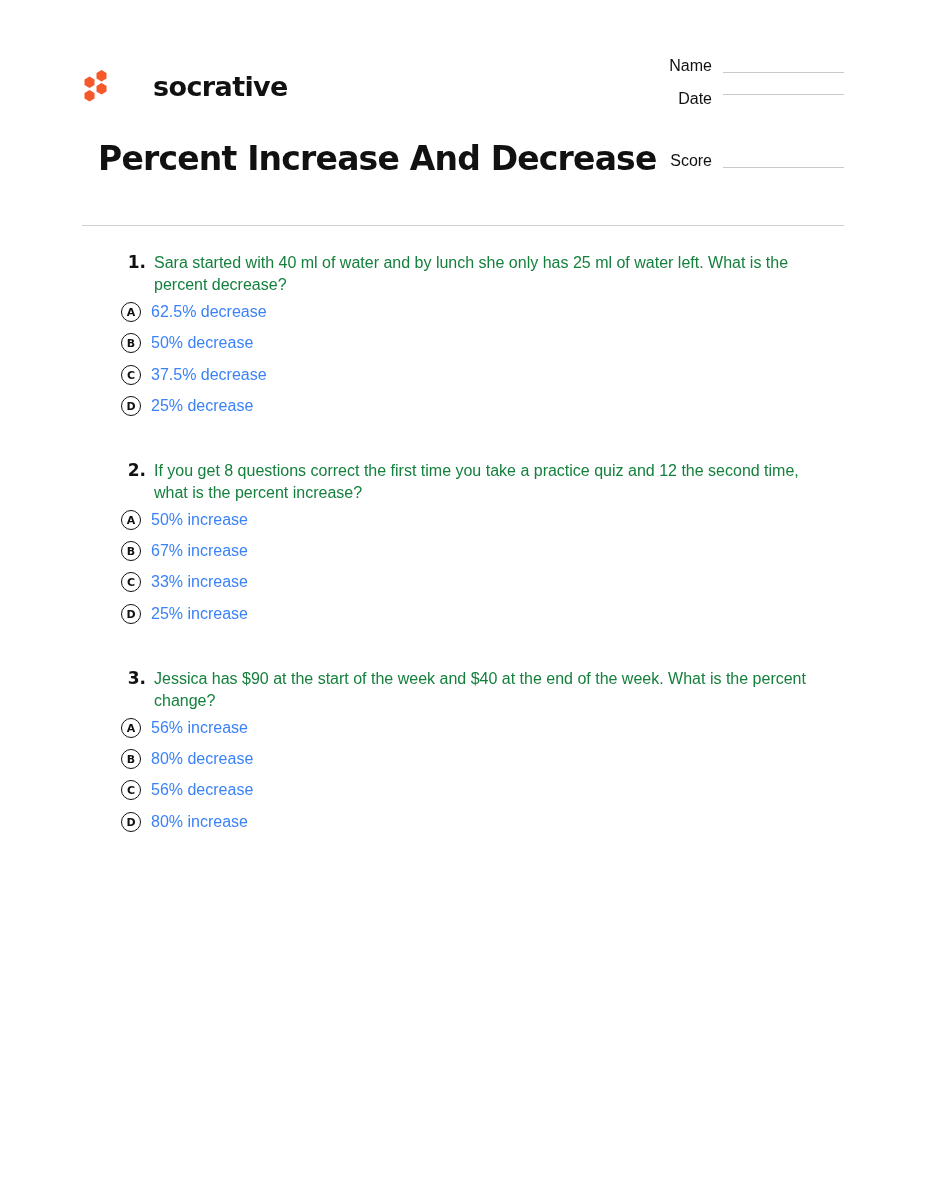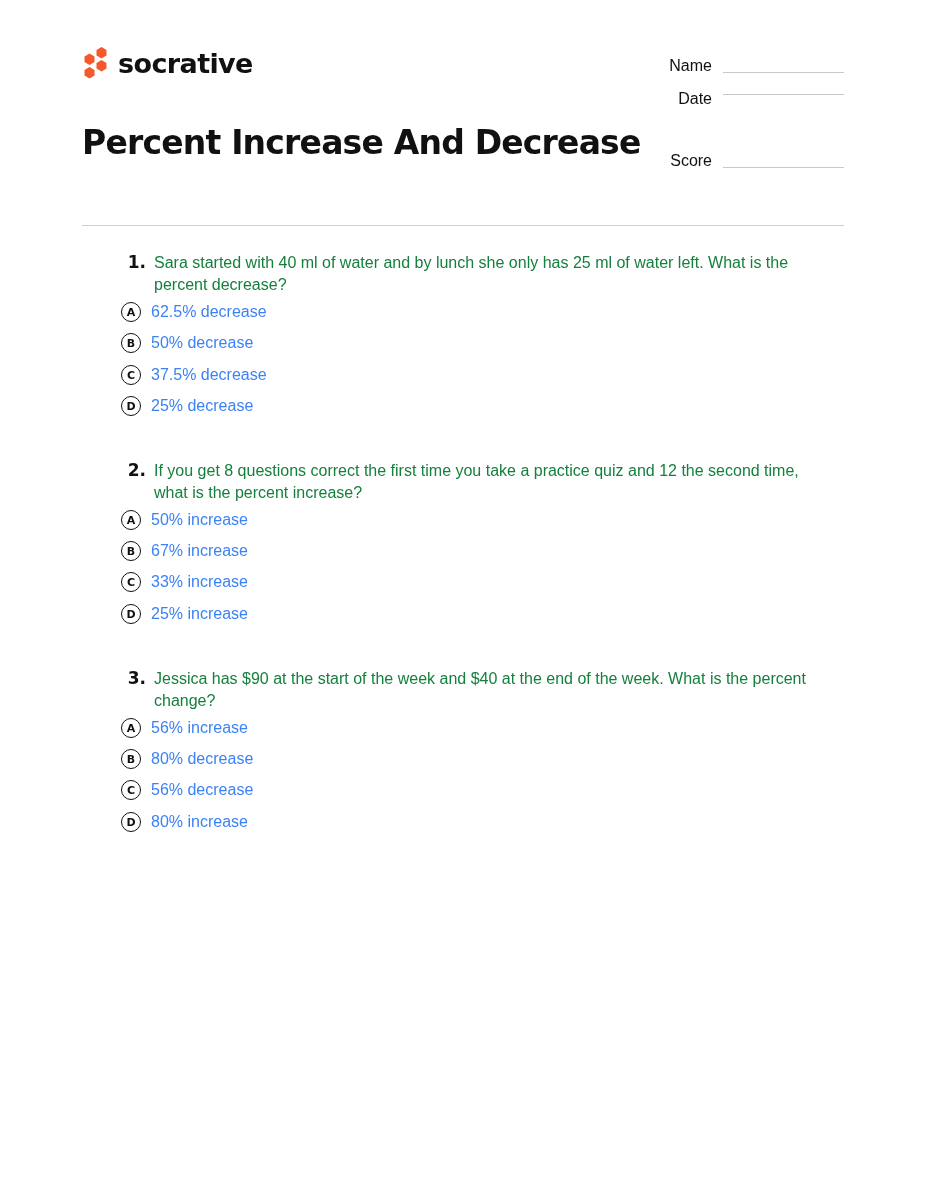--- a/index.html
+++ b/index.html
@@ -1,30 +1,30 @@
 <!DOCTYPE html>
 <html><head>
   <meta charset="utf-8">
   <style>
     html, body { margin: 0; padding: 0; background: #ffffff; }
     body {
       width: 926px; height: 1200px; position: relative; overflow: hidden;
       font-family: "Liberation Sans", "DejaVu Sans", sans-serif; color: #111;
     }
-    .logo { position: absolute; left: 82px; top: 46px; display: flex; align-items: center; }
+    .logo { position: absolute; left: 82px; top: 69px; display: flex; align-items: center; gap: 35px; }
     .logo svg { display: block; }
     .logo-text {
       font-family: "DejaVu Sans", sans-serif; font-weight: bold;
       font-size: 27px; letter-spacing: -0.6px; margin-left: 9px; color: #111;
       position: relative; top: -1px;
     }
     .title {
       position: absolute; left: 82px; top: 121px; width: 570px;
       font-family: "DejaVu Sans", sans-serif; font-weight: bold;
-      font-size: 33px; line-height: 43px; letter-spacing: -0.8px; margin: 0; color: #111;
+      font-size: 33px; line-height: 43px; letter-spacing: -0.8px; margin: 16px; color: #111;
     }
     .field-line { position: absolute; height: 1px; background: #c9c9c9; width: 121px; left: 723px; }
     .lbl { position: absolute; font-size: 16px; color: #111; text-align: right; }
     .divider { position: absolute; left: 82px; top: 225px; width: 762px; height: 1px; background: #d0d0d0; }
 
     .question { position: absolute; left: 82px; width: 762px; }
     .q-num {
       position: absolute; left: 44px; top: 0; width: 20px;
       font-family: "DejaVu Sans", sans-serif; font-weight: bold; font-size: 17px; color: #111;
       text-align: right;

